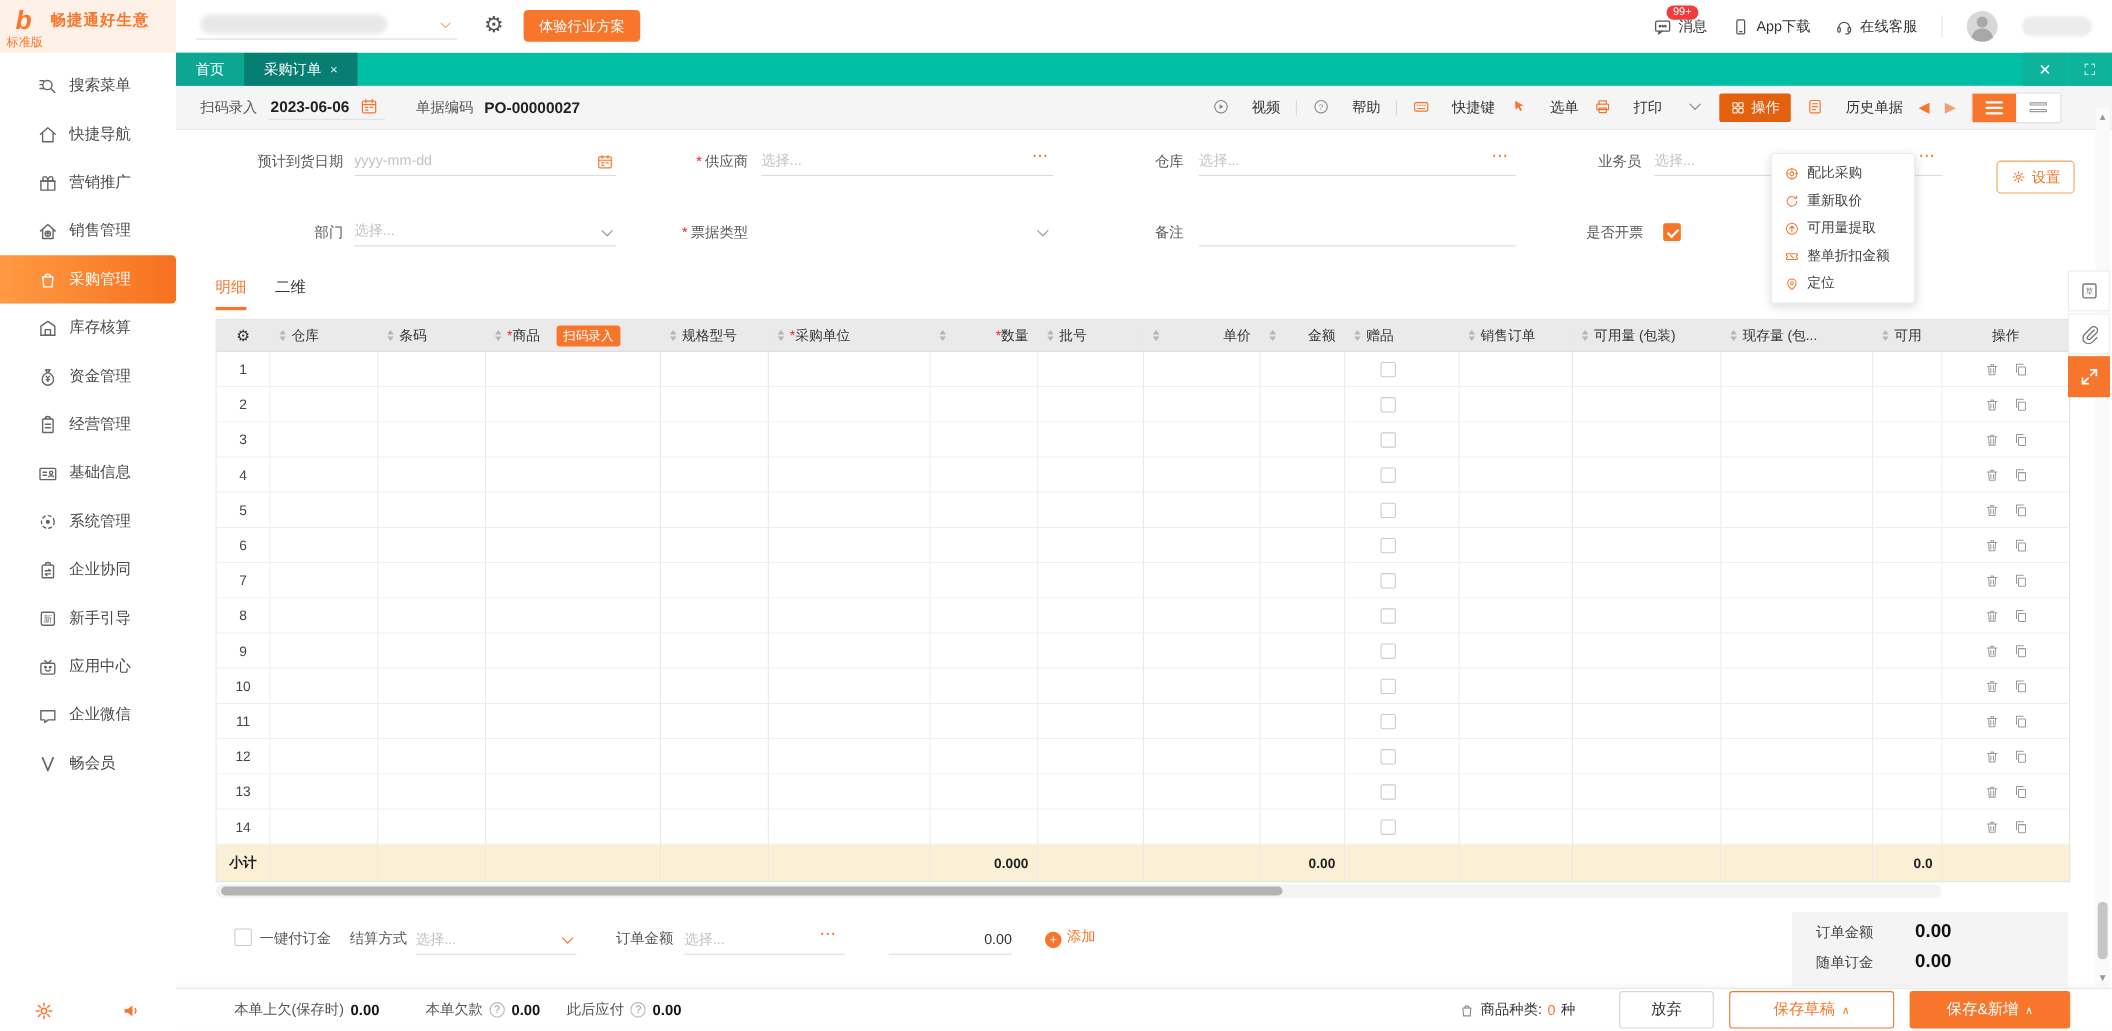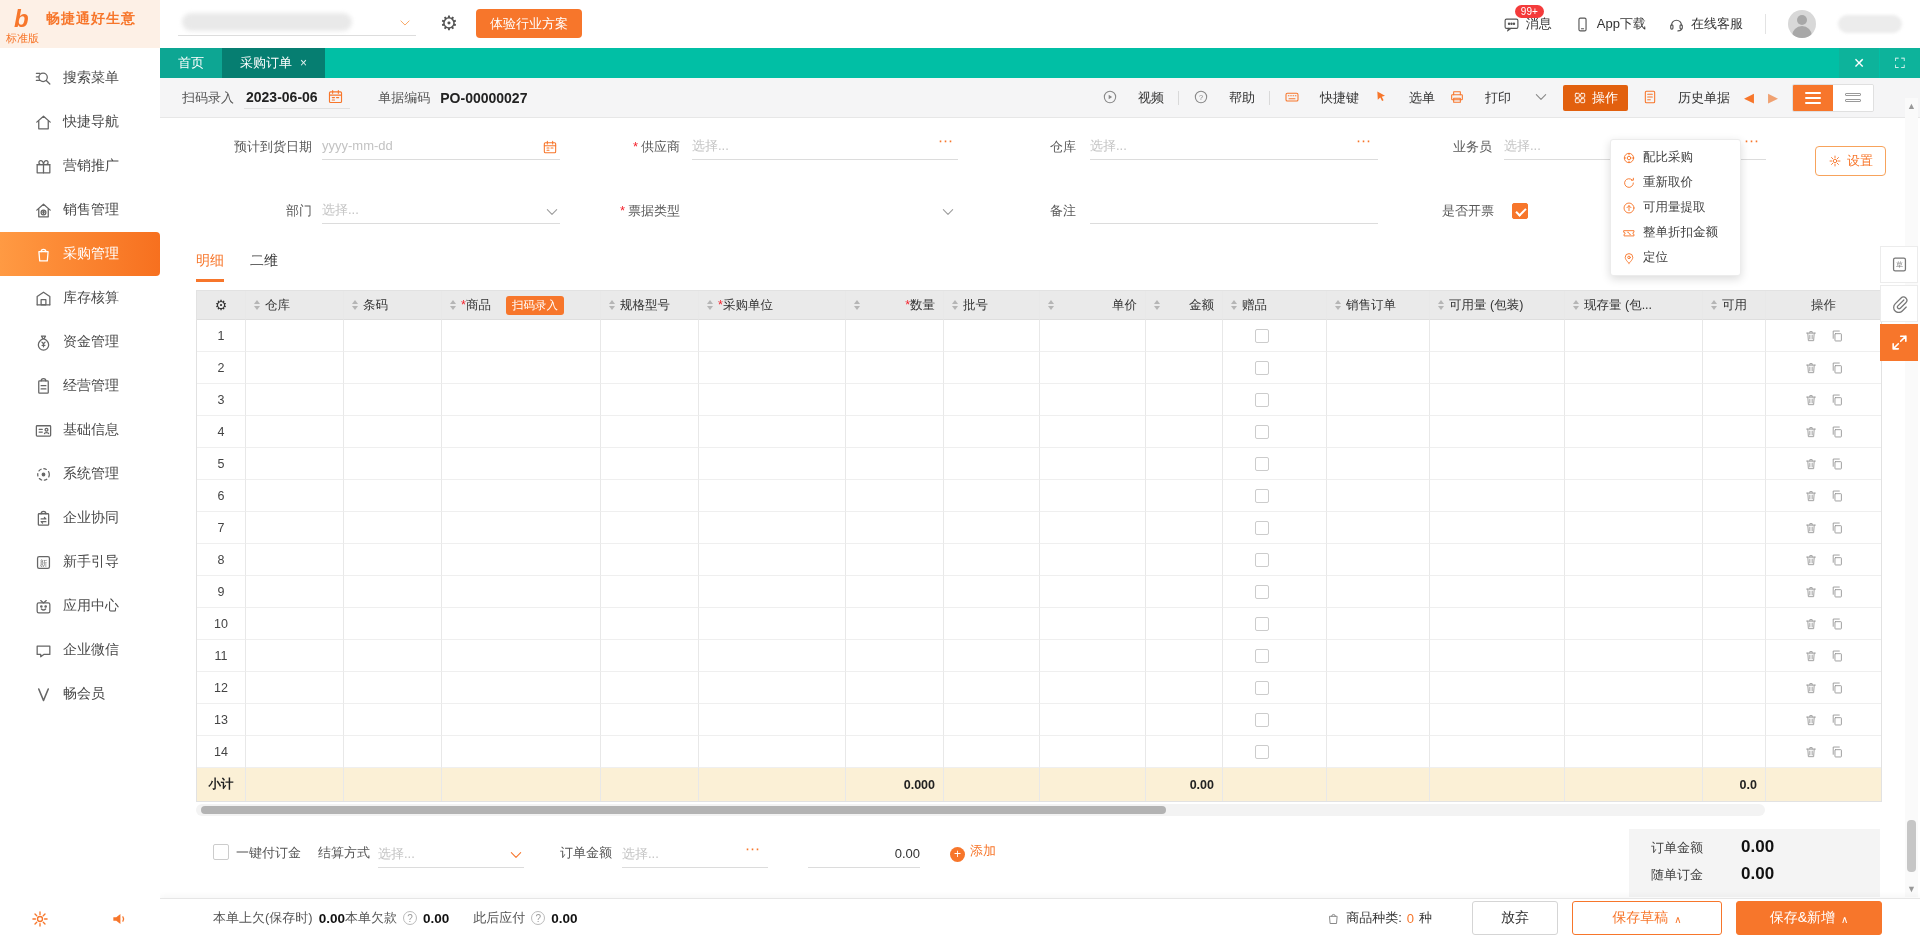--- a/index.html
+++ b/index.html
@@ -1244,21 +1244,21 @@
       <span class="sum-label">随单订金</span>
       <span class="sum-val">0.00</span>
     </div>
   </div>
 
   <div class="footer">
     <div class="ft-stat" style="margin-left:53px">
       <span>本单上欠(保存时)</span>
         <span class="ft-val">0.00</span>
     </div>
-    <div class="ft-stat" style="">
+    <div class="ft-stat" style="margin-left:42px">
       <span>本单欠款</span>
         <span class="qmark">?</span>
         <span class="ft-val">0.00</span>
     </div>
     <div class="ft-stat" style="margin-left:24px">
       <span>此后应付</span>
         <span class="qmark">?</span>
         <span class="ft-val">0.00</span>
     </div>
     <div class="ft-right">

